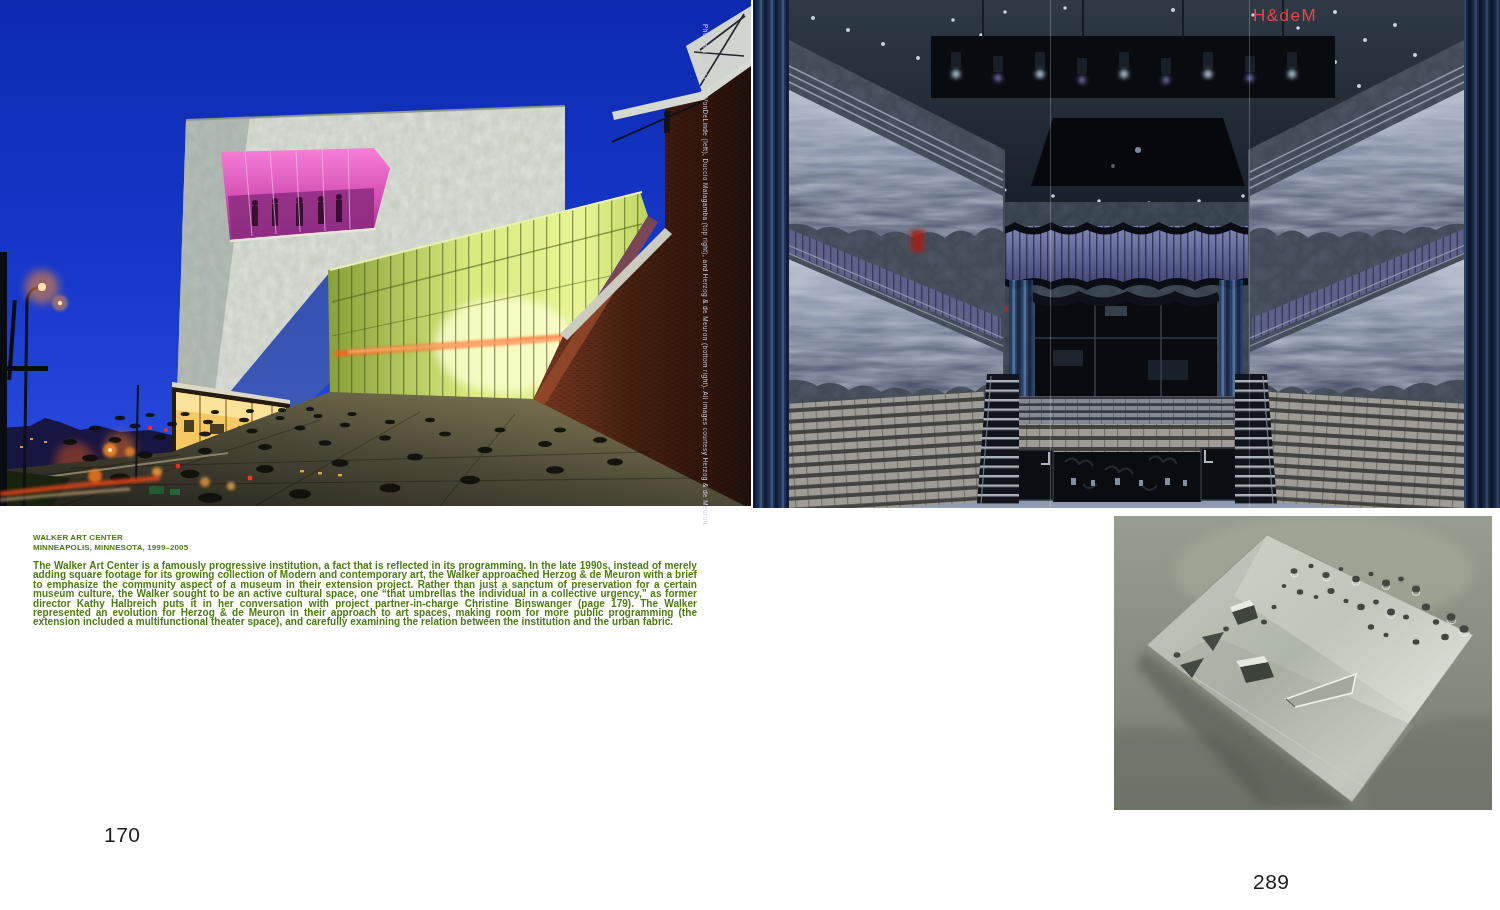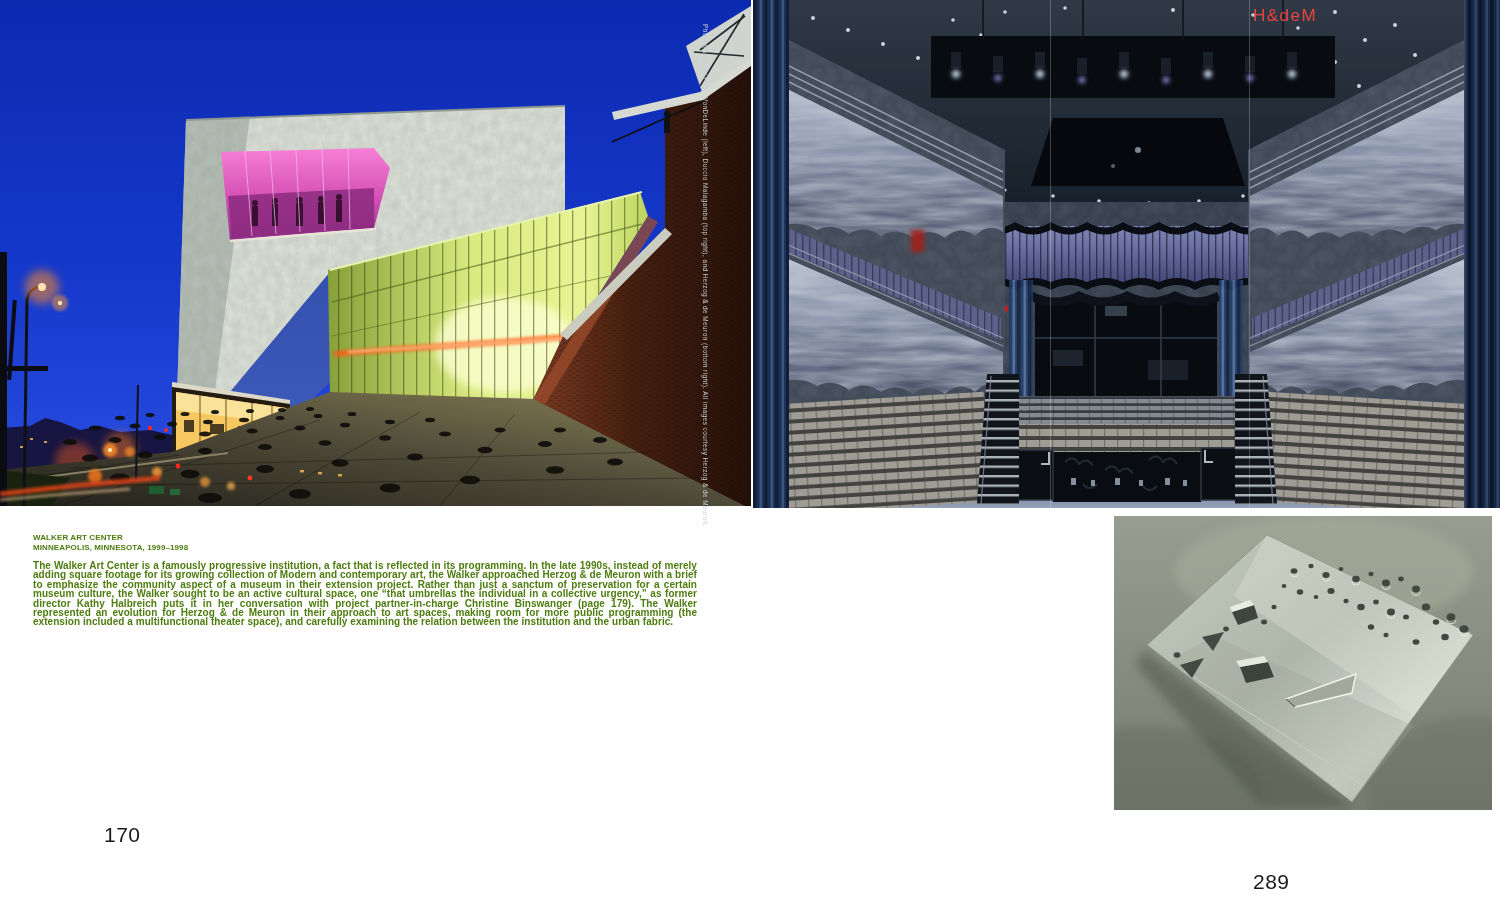--- a/index.html
+++ b/index.html
@@ -548,21 +548,21 @@
 </svg>
 </div>
 
 <div class="abs foldline" id="fold-1"></div>
 <div class="abs foldline" id="fold-2"></div>
 
 <div class="abs" id="brand">H&amp;deM</div>
 
 <div class="abs" id="caption">
   <div class="t">WALKER ART CENTER</div>
-  <div class="t">MINNEAPOLIS, MINNESOTA, 1999–1998</div>
+  <div class="t">MINNEAPOLIS, MINNESOTA, 1999–2005</div>
   <div class="b">The Walker Art Center is a famously progressive institution, a fact that is reflected in its programming. In the late 1990s, instead of merely adding square footage for its growing collection of Modern and contemporary art, the Walker approached Herzog &amp; de Meuron with a brief to emphasize the community aspect of a museum in their extension project. Rather than just a sanctum of preservation for a certain museum culture, the Walker sought to be an active cultural space, one “that umbrellas the individual in a collective urgency,” as former director Kathy Halbreich puts it in her conversation with project partner-in-charge Christine Binswanger (page 179). The Walker represented an evolution for Herzog &amp; de Meuron in their approach to art spaces, making room for more public programming (the extension included a multifunctional theater space), and carefully examining the relation between the institution and the urban fabric.</div>
 </div>
 
 <div class="abs" id="model-photo">
 <svg width="378" height="294" viewBox="0 0 378 294" preserveAspectRatio="none">
   <defs>
     <linearGradient id="floorM" x1="0" y1="0" x2="0" y2="1">
       <stop offset="0" stop-color="#979d8f"></stop>
           <stop offset="1" stop-color="#767d6e"></stop>
     </linearGradient>

